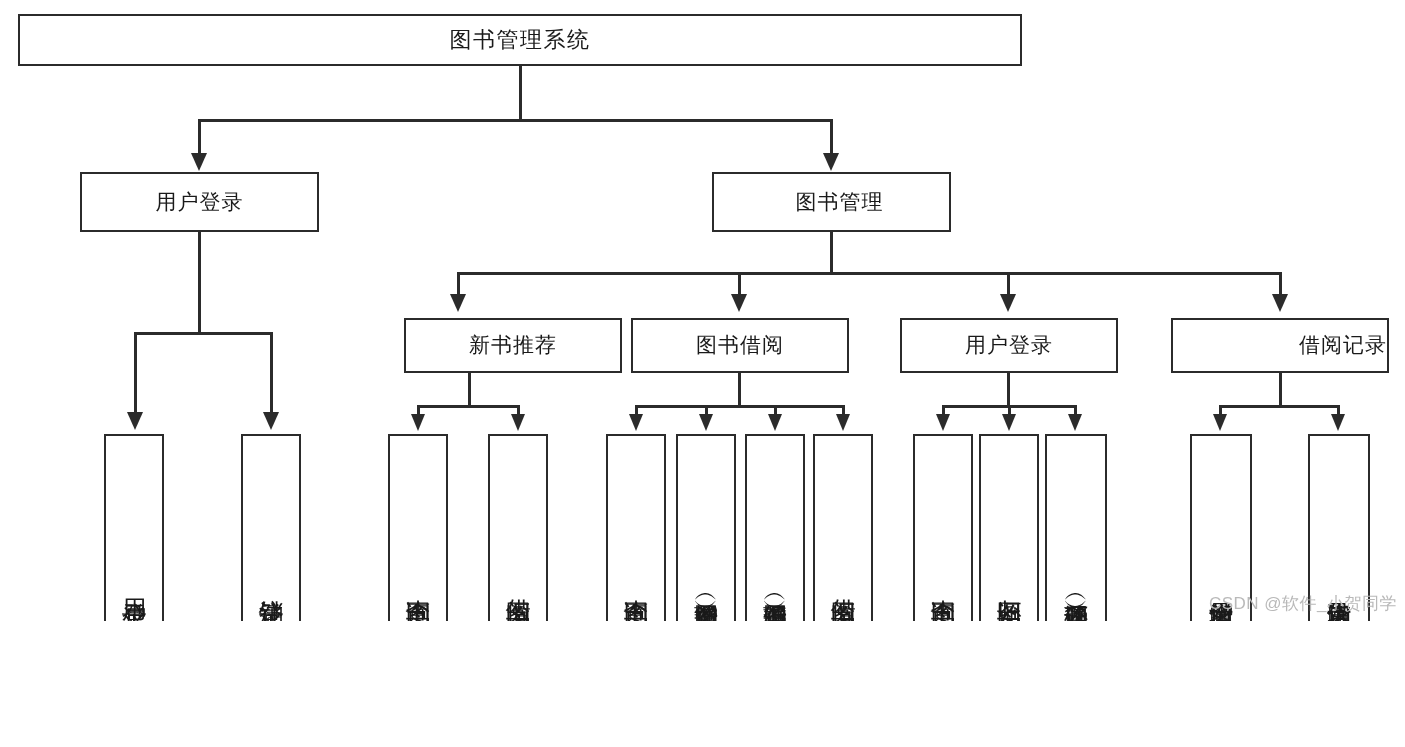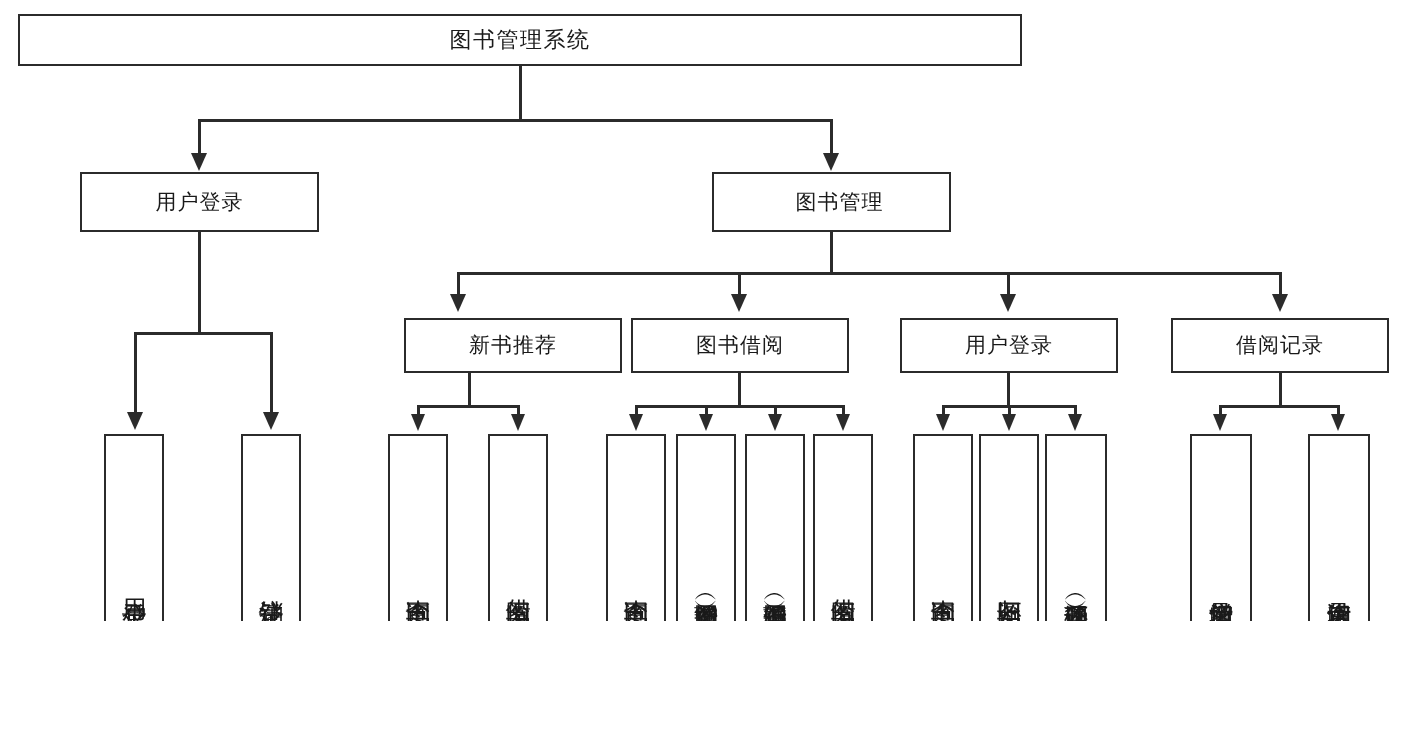--- a/index.html
+++ b/index.html
@@ -133,21 +133,21 @@
 
   <div class="node horiz" style="left:360px;top:318px;width:218px;height:55px;margin-left:44px;">
     <span class="label">新书推荐</span>
   </div>
   <div class="node horiz" style="left:631px;top:318px;width:218px;height:55px;">
     <span class="label">图书借阅</span>
   </div>
   <div class="node horiz" style="left:900px;top:318px;width:218px;height:55px;">
     <span class="label">用户登录</span>
   </div>
-  <div class="node horiz" style="left:1171px;top:318px;width:218px;height:55px;">
+  <div class="node horiz" style="left:1171px;top:318px;width:218px;height:55px;justify-content:flex-end;">
     <span class="label">借阅记录</span>
   </div>
 
   <div class="ln v" style="left:468px;top:373px;height:34px;"></div>
   <div class="ln h" style="left:417px;top:405px;width:102px;"></div>
   <div class="ln v" style="left:417px;top:405px;height:12px;"></div>
   <div class="ln v" style="left:517px;top:405px;height:12px;"></div>
   <div class="arrow sm" style="left:411px;top:414px;"></div>
   <div class="arrow sm" style="left:511px;top:414px;"></div>
 
@@ -215,14 +215,15 @@
     <span class="label">确认归还（管理员）</span>
   </div>
 
   <div class="node vert tall" style="left:1190px;top:434px;width:62px;height:300px;">
     <span class="label">新增借阅记录</span>
   </div>
   <div class="node vert tall" style="left:1308px;top:434px;width:62px;height:300px;">
     <span class="label">查询借阅记录</span>
   </div>
 
+  <div class="watermark">CSDN @软件_小贺同学</div>
 
 </div>
 
 </body></html>

